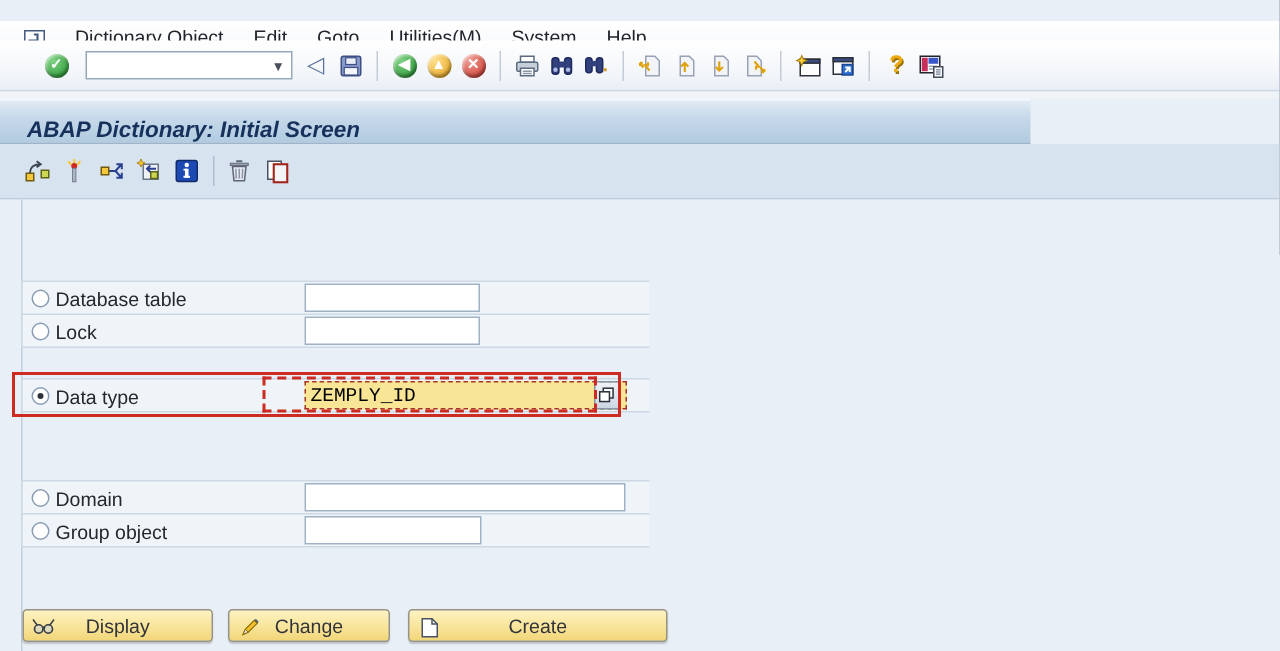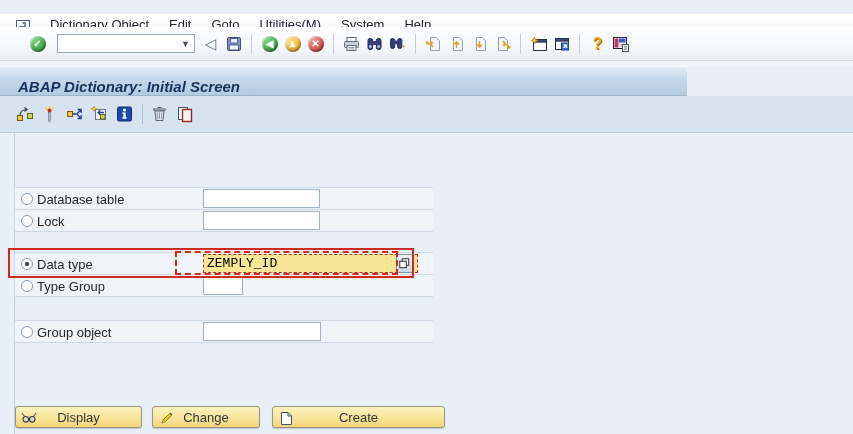--- a/index.html
+++ b/index.html
@@ -340,28 +340,28 @@
         <span class="radio selected"></span>
         <span class="rowlabel">Data type</span>
         <input class="field hl" style="width: 215px;" value="ZEMPLY_ID">
         <span class="f4btn">
           <svg width="11" height="11" viewBox="0 0 11 11">
             <rect x="3.2" y="0.8" width="6.5" height="6.5" fill="#fff" stroke="#2b2f38"></rect>
             <rect x="0.8" y="3.2" width="6.5" height="6.5" fill="#fff" stroke="#2b2f38"></rect>
           </svg>
         </span>
       </div>
+    </div>
+
+    <div class="group" style="top:187px;">
       <div class="row">
         <span class="radio"></span>
-        <span class="rowlabel">Type Group</span>
-        <input class="field" style="width: 40px;" value="">
+        <span class="rowlabel">Domain</span>
+        <input class="field" style="width: 214px;" value="">
       </div>
-    </div>
-
-    <div class="group" style="top:187px;">
       <div class="row">
         <span class="radio"></span>
         <span class="rowlabel">Group object</span>
         <input class="field" style="width: 118px;" value="">
       </div>
     </div>
 
     <div class="redbox-outer"></div>
     <div class="redbox-inner"></div>
 

